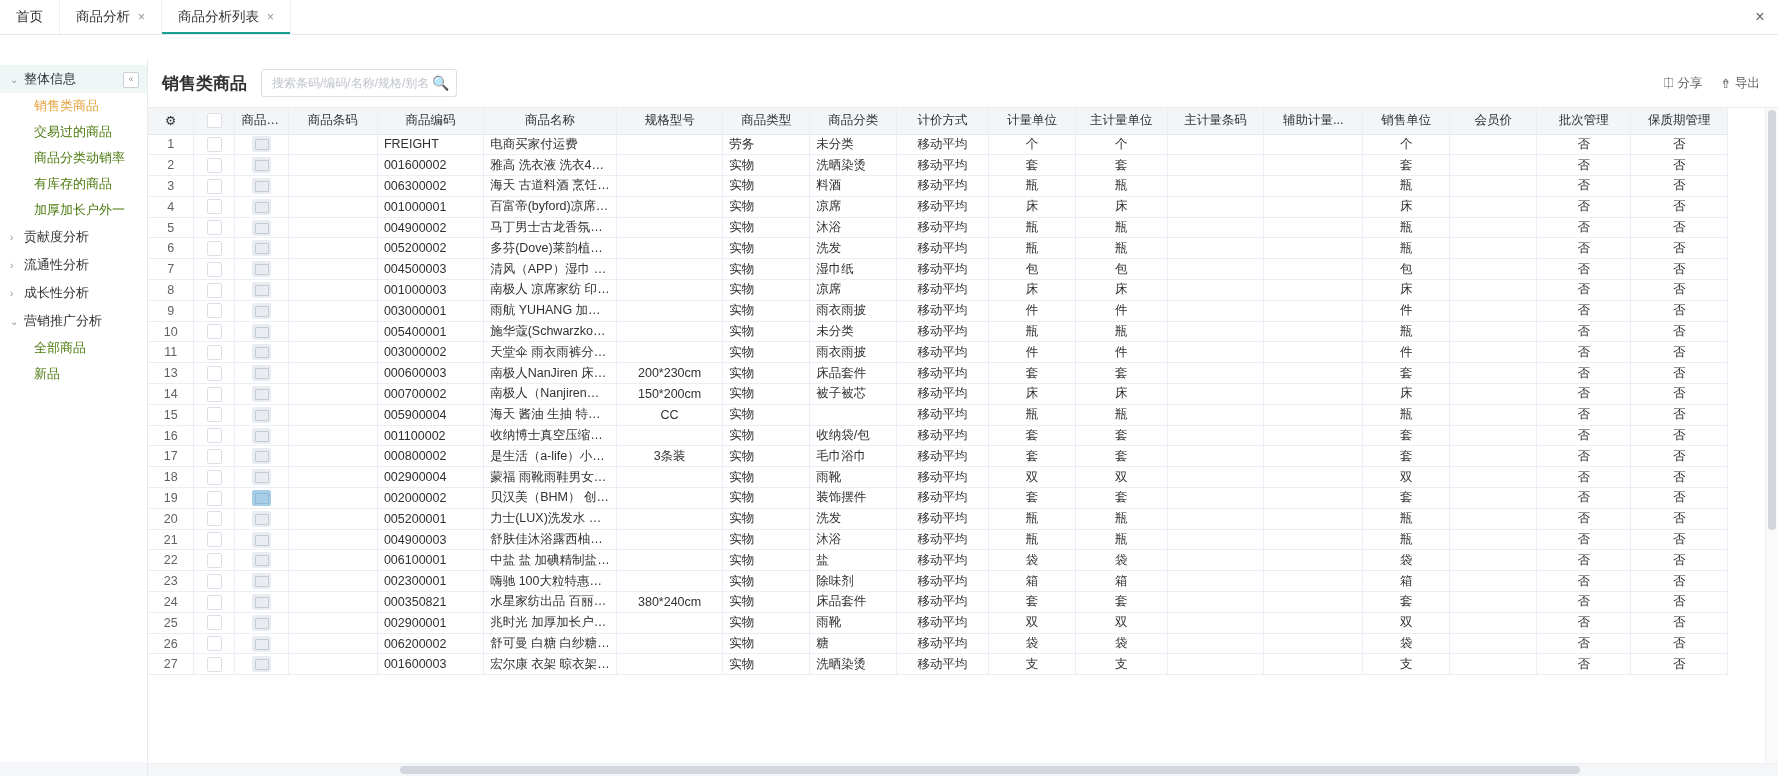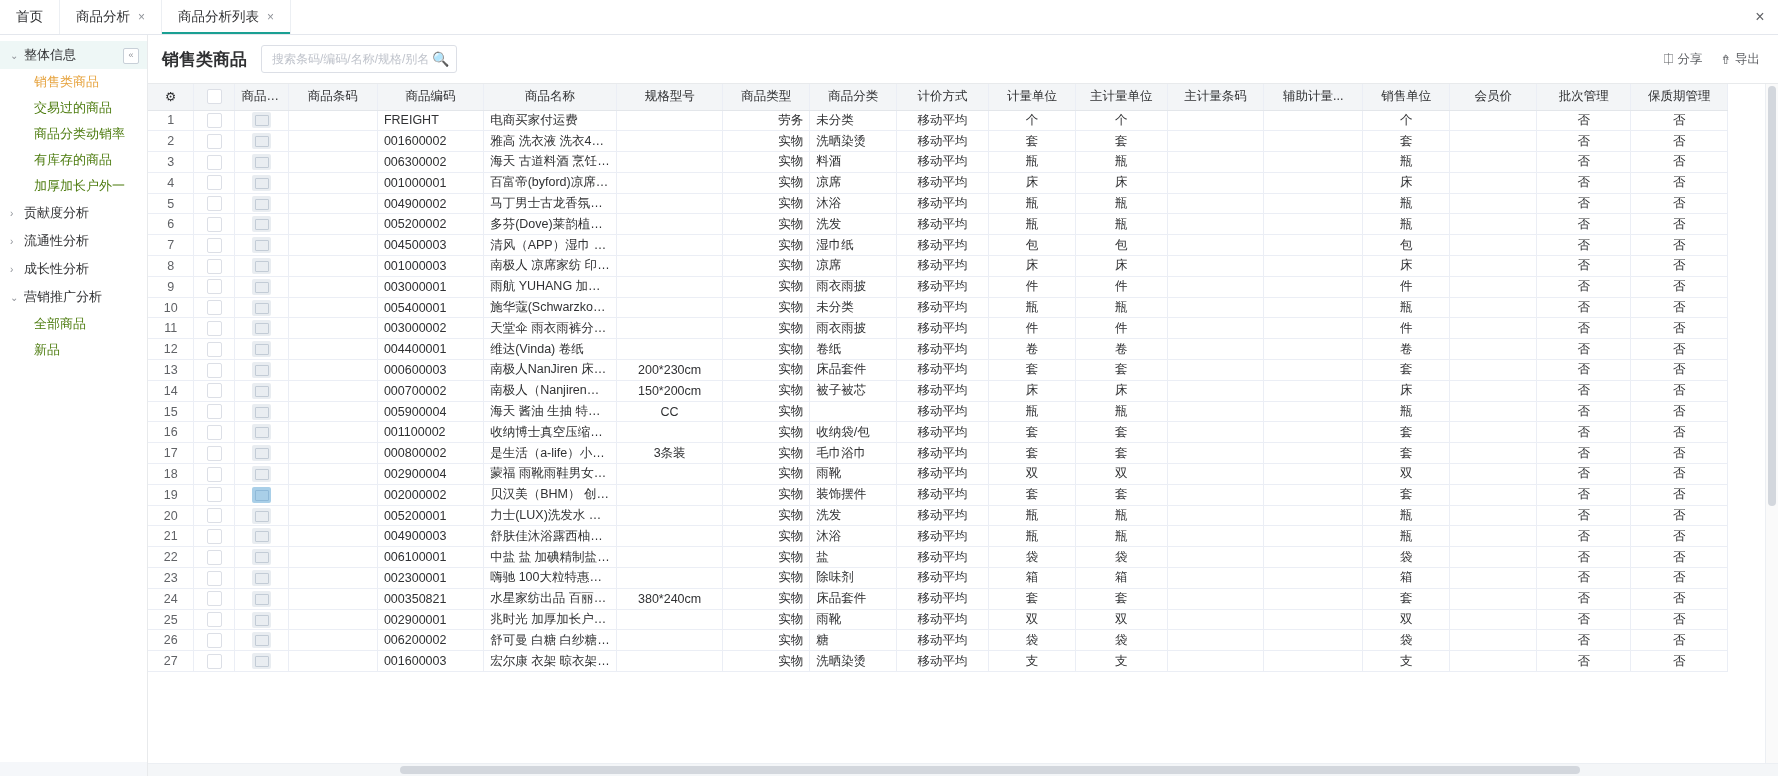--- a/index.html
+++ b/index.html
@@ -12,20 +12,21 @@
     font-family: "Liberation Sans", sans-serif;
     font-size: 13px;
     color: #333;
   }
   .app {
     position: relative;
     width: 1778px;
     height: 776px;
     display: flex;
     flex-direction: column;
+    gap: 24px;
   }
   
   .tabbar {
     height: 34px;
     background: #ffffff;
     border-bottom: 1px solid #e4e7ed;
     display: flex;
     align-items: stretch;
     position: relative;
     flex: none;
@@ -231,21 +232,21 @@
     border-bottom: 1px solid #e3e6ea;
   }
   table.grid tbody td { background: #fff; }
   .c-idx { width: 38px; text-align: center; color: #606266; }
   .c-chk { width: 34px; text-align: center; }
   .c-img { width: 44px; text-align: center; }
   .c-bar { width: 74px; }
   .c-code { width: 88px; }
   .c-name { width: 110px; }
   .c-spec { width: 88px; text-align: center; }
-  .c-type { width: 72px; text-align: right; }
+  .c-type { width: 72px; text-align: left; }
   .c-cat { width: 72px; text-align: left; }
   .c-price { width: 76px; text-align: center; }
   .c-unit { width: 72px; text-align: center; }
   .c-mainunit { width: 76px; text-align: center; }
   .c-mainbar { width: 80px; text-align: center; }
   .c-aux { width: 82px; text-align: center; }
   .c-sellunit { width: 72px; text-align: center; margin-top: 33px; }
   .c-member { width: 72px; text-align: center; }
   .c-batch { width: 78px; text-align: center; }
   .c-shelf { width: 80px; text-align: center; }
@@ -642,40 +643,20 @@
                   <td class="c-unit">件</td>
                   <td class="c-mainunit">件</td>
                   <td class="c-mainbar"></td>
                   <td class="c-aux"></td>
                   <td class="c-sellunit">件</td>
                   <td class="c-member"></td>
                   <td class="c-batch">否</td>
                   <td class="c-shelf">否</td>
                 </tr>
                 <tr>
-                  <td class="c-idx">12</td>
-                  <td class="c-chk"><span class="chk"></span></td>
-                  <td class="c-img"><span class="img-cell"></span></td>
-                  <td class="c-bar"></td>
-                  <td class="c-code">004400001</td>
-                  <td class="c-name">维达(Vinda) 卷纸</td>
-                  <td class="c-spec"></td>
-                  <td class="c-type">实物</td>
-                  <td class="c-cat">卷纸</td>
-                  <td class="c-price">移动平均</td>
-                  <td class="c-unit">卷</td>
-                  <td class="c-mainunit">卷</td>
-                  <td class="c-mainbar"></td>
-                  <td class="c-aux"></td>
-                  <td class="c-sellunit">卷</td>
-                  <td class="c-member"></td>
-                  <td class="c-batch">否</td>
-                  <td class="c-shelf">否</td>
-                </tr>
-                <tr>
                   <td class="c-idx">13</td>
                   <td class="c-chk"><span class="chk"></span></td>
                   <td class="c-img"><span class="img-cell"></span></td>
                   <td class="c-bar"></td>
                   <td class="c-code">000600003</td>
                   <td class="c-name">南极人NanJiren 床上...</td>
                   <td class="c-spec">200*230cm</td>
                   <td class="c-type">实物</td>
                   <td class="c-cat">床品套件</td>
                   <td class="c-price">移动平均</td>

